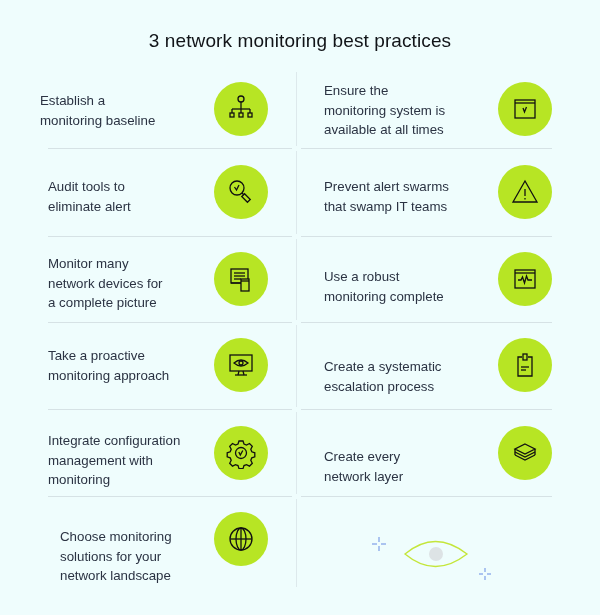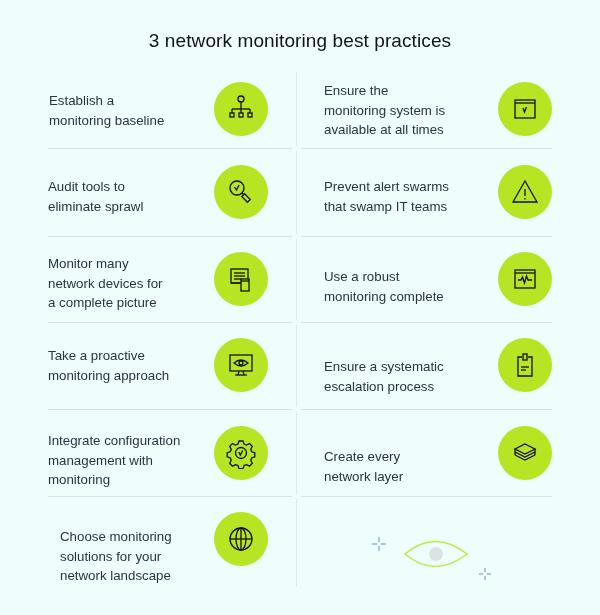--- a/index.html
+++ b/index.html
@@ -52,40 +52,40 @@
 <div class="hline" style="left:48px;width:244px;top:236px"></div>
 <div class="hline" style="left:301px;width:251px;top:236px"></div>
 <div class="hline" style="left:48px;width:244px;top:322px"></div>
 <div class="hline" style="left:301px;width:251px;top:322px"></div>
 <div class="hline" style="left:48px;width:244px;top:409px"></div>
 <div class="hline" style="left:301px;width:251px;top:409px"></div>
 <div class="hline" style="left:48px;width:244px;top:496px"></div>
 <div class="hline" style="left:301px;width:251px;top:496px"></div>
 
 <div class="item" style="left:0;top:0">
-  <div class="label" style="left:49px;top:91px;white-space:pre">Establish a
+  <div class="label" style="left:40px;top:91px;white-space:pre">Establish a
 monitoring baseline</div>
   <div class="circle" style="left:214px;top:82px">
     <svg viewBox="0 0 32 32" fill="none" stroke="#111" stroke-width="1.3">
       <circle cx="16" cy="6" r="3"></circle>
         <line x1="16" y1="9" x2="16" y2="16"></line>
       <line x1="7" y1="16" x2="25" y2="16"></line>
       <line x1="7" y1="16" x2="7" y2="20"></line>
         <line x1="16" y1="16" x2="16" y2="20"></line>
         <line x1="25" y1="16" x2="25" y2="20"></line>
       <rect x="5" y="20" width="4" height="4"></rect>
         <rect x="14" y="20" width="4" height="4"></rect>
         <rect x="23" y="20" width="4" height="4"></rect>
     </svg>
   </div>
 </div>
 
 <div class="item" style="left:0;top:0">
   <div class="label" style="left:48px;top:177px;white-space:pre">Audit tools to
-eliminate sprawl</div>
+eliminate alert</div>
   <div class="circle" style="left:214px;top:165px">
     <svg viewBox="0 0 32 32" fill="none" stroke="#111" stroke-width="1.3">
       <circle cx="12" cy="12" r="7"></circle>
       <path d="M9.5 11 L11.5 14 L14 9"></path>
       <line x1="17" y1="17" x2="19" y2="19"></line>
       <rect x="19" y="18" width="4" height="8" transform="rotate(-45 21 22)"></rect>
     </svg>
   </div>
 </div>
 
@@ -179,21 +179,21 @@
   <div class="circle" style="left:498px;top:252px">
     <svg viewBox="0 0 32 32" fill="none" stroke="#111" stroke-width="1.3">
       <rect x="6" y="7" width="20" height="18"></rect>
       <line x1="6" y1="10" x2="26" y2="10"></line>
       <path d="M9 17 H12 L13.5 14 L15.5 20 L17.5 13 L19 17 H23"></path>
     </svg>
   </div>
 </div>
 
 <div class="item" style="left:0;top:0">
-  <div class="label" style="left:324px;top:357px;white-space:pre">Ensure a systematic
+  <div class="label" style="left:324px;top:357px;white-space:pre">Create a systematic
 escalation process</div>
   <div class="circle" style="left:498px;top:338px">
     <svg viewBox="0 0 32 32" fill="none" stroke="#111" stroke-width="1.3">
       <path d="M13 8 H9 V27 H23 V8 H19"></path>
       <rect x="14" y="5" width="4" height="6"></rect>
       <line x1="12" y1="18" x2="20" y2="18"></line>
       <line x1="12" y1="21" x2="17" y2="21"></line>
     </svg>
   </div>
 </div>

